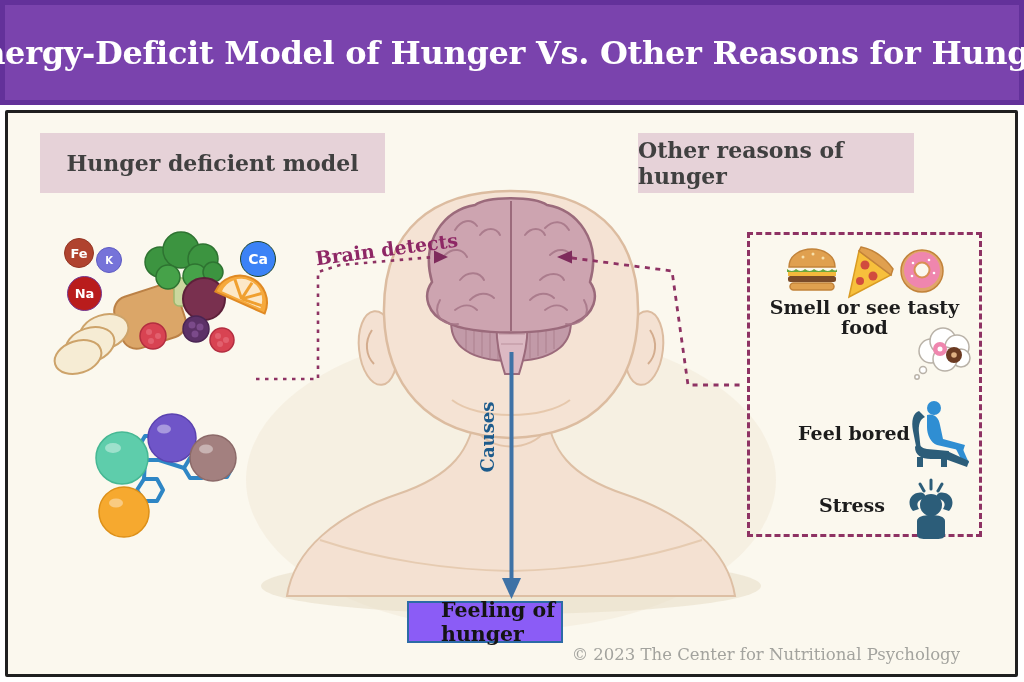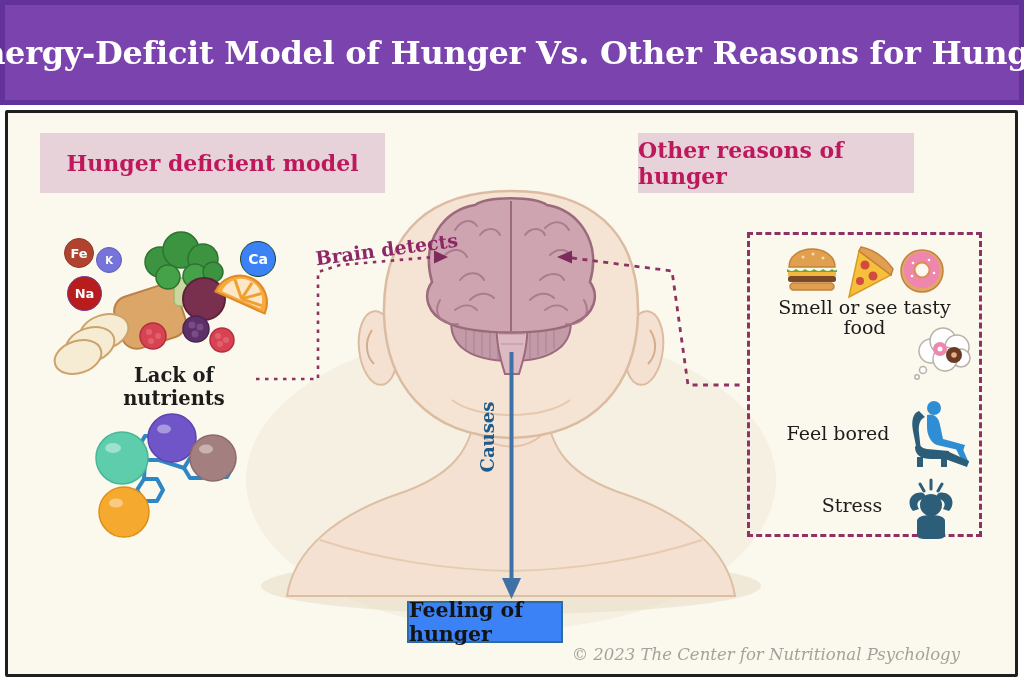--- a/index.html
+++ b/index.html
@@ -9,51 +9,51 @@
   .banner{position:absolute;left:0;top:0;width:1024px;height:105px;background:#7a43ad;
           border:5px solid #63319a;box-sizing:border-box;display:flex;align-items:center;justify-content:center;}
   .banner h1{margin:0;color:#ffffff;font-size:32px;font-weight:600;letter-spacing:-0.3px;white-space:nowrap;}
   
   .panel{position:absolute;left:5px;top:110px;width:1013px;height:567px;background:#fbf8ee;
          border:3px solid #1f1f1f;box-sizing:border-box;border-radius:2px;}
   .fig{position:absolute;left:0;top:0;width:1024px;height:682px;z-index:2;pointer-events:none;}
   .overlay{position:absolute;z-index:3;}
   
   .pinkbox{background:#e6d2d8;display:flex;align-items:center;justify-content:center;
-           color:#be185d;font-size:22px;font-weight:600;}
+           color:#404040;font-size:22px;font-weight:600;}
   .pinkbox.left{left:40px;top:133px;width:345px;height:60px;}
   .pinkbox.right{left:638px;top:133px;width:276px;height:60px;}
   
   .badge{position:absolute;z-index:3;border-radius:50%;color:#fff;display:flex;align-items:center;
          justify-content:center;font-family:"DejaVu Sans","Liberation Sans",sans-serif;font-weight:bold;}
   .badge.fe{left:64px;top:238px;width:28px;height:28px;background:#b0432f;font-size:13px;border:1px solid #933523;}
   .badge.k{left:96px;top:247px;width:24px;height:24px;background:#7673d9;font-size:10px;border:1px solid #5d5ac2;}
   .badge.na{left:67px;top:276px;width:33px;height:33px;background:#b91c1c;font-size:13px;border:1px solid #743a93;}
   .badge.ca{left:240px;top:241px;width:34px;height:34px;background:#3b82f6;font-size:14px;border:1px solid #1f4428;}
   .lack-caption{left:92px;top:364px;width:164px;text-align:center;font-size:19.5px;font-weight:700;color:#1c1c1c;}
   
   .brain-detects{left:315px;top:238px;transform:rotate(-7.5deg);font-size:19px;font-weight:700;color:#8e2765;}
   .causes{left:448px;top:426px;width:80px;height:22px;transform:rotate(-90deg);text-align:center;
           font-size:18px;font-weight:700;color:#1c5b8c;}
   
   .dashedbox{left:747px;top:232px;width:235px;height:305px;border:3px dashed #8e3263;box-sizing:border-box;}
   .foodrow{position:absolute;left:0;top:10px;width:100%;display:flex;justify-content:center;gap:2px;}
-  .rlabel{position:absolute;color:#1c1c1c;font-size:19px;font-weight:400;line-height:1.06;text-align:center;}
+  .rlabel{position:absolute;color:#1c1c1c;font-size:19px;font-weight:700;line-height:1.06;text-align:center;}
   .rl1{left:12px;top:62px;width:205px;}
   .rl2{left:8px;top:112px;width:172px;}
-  .rl3{left:28px;top:188px;width:120px;}
+  .rl3{left:44px;top:188px;width:120px;}
   .rl4{left:42px;top:260px;width:120px;}
   .bubble{position:absolute;right:4px;top:90px;}
   .chair{position:absolute;right:8px;top:164px;}
   .stressic{position:absolute;right:20px;top:242px;}
   
-  .feeling{left:407px;top:601px;width:156px;height:42px;border:2.5px solid #2c6ba6;background:#3b82f6;
+  .feeling{left:407px;top:601px;width:156px;height:42px;border:2.5px solid #2c6ba6;background:#8b5cf6;
            box-sizing:border-box;display:flex;align-items:center;justify-content:center;
-           font-size:20.5px;font-weight:600;color:#141414;}
-  .copyright{left:560px;top:645px;width:400px;text-align:right;font-size:16.5px;color:#a3a39e;font-style:italic;}
+           font-size:20.5px;font-weight:600;color:#141414;padding-left:32px;}
+  .copyright{left:560px;top:645px;width:400px;text-align:right;font-size:16.5px;color:#a3a39e;}
 </style>
 </head>
 <body>
 
 <div id="page">
 
   <div class="banner">
     <h1>Energy-Deficit Model of Hunger Vs. Other Reasons for Hunger</h1>
   </div>
 
@@ -227,21 +227,20 @@
   <div class="badge k">
       <span>K</span>
     </div>
   <div class="badge na">
       <span>Na</span>
     </div>
   <div class="badge ca">
       <span>Ca</span>
     </div>
 
-  <div class="overlay lack-caption">Lack of nutrients</div>
   <div class="overlay brain-detects">Brain detects</div>
   <div class="overlay causes">Causes</div>
 
   <div class="overlay dashedbox">
     <div class="foodrow">
 
       <svg width="58" height="48" viewBox="0 0 58 48">
         <path d="M6,22 C6,10 18,4 29,4 C40,4 52,10 52,22 Z" fill="#e0a04f" stroke="#c2833a" stroke-width="1.5"></path>
         <circle cx="20" cy="12" r="1.5" fill="#f7dfa9"></circle>
           <circle cx="30" cy="9" r="1.5" fill="#f7dfa9"></circle>

